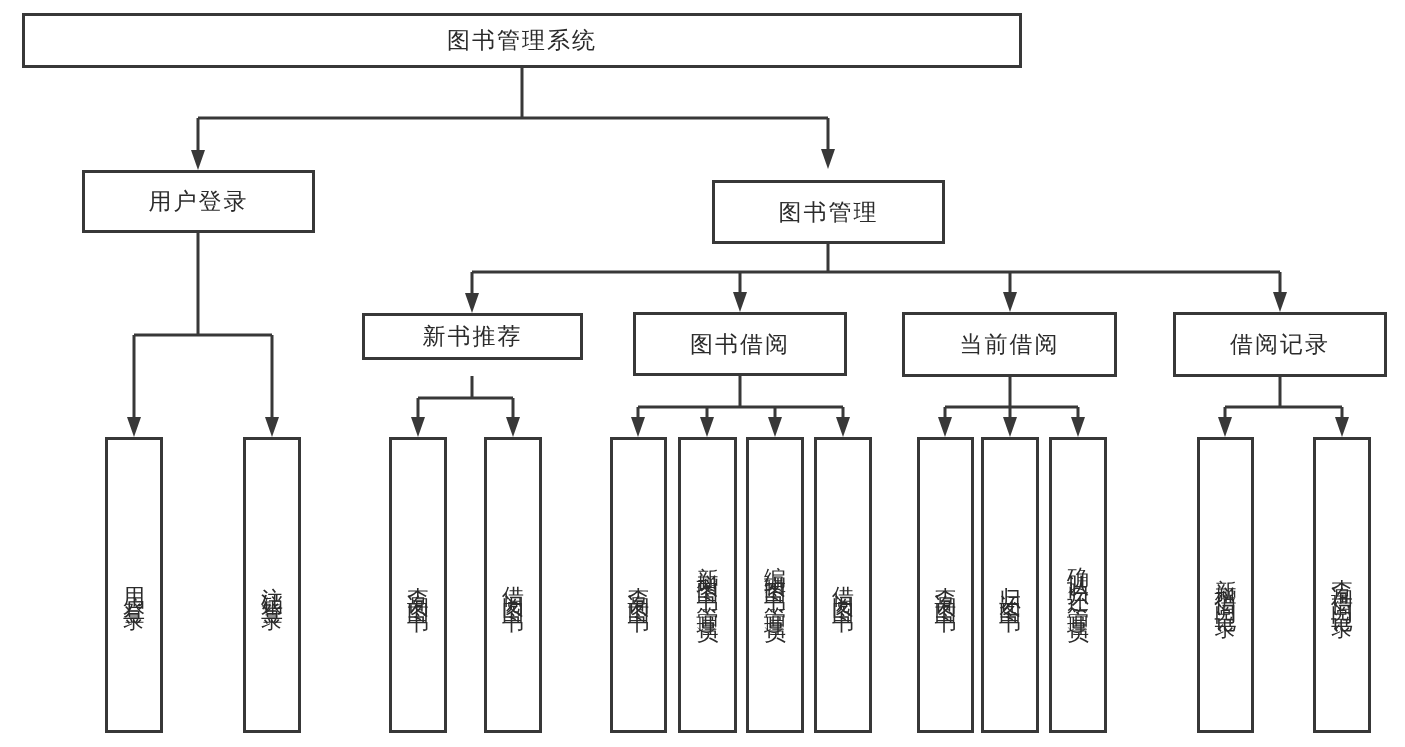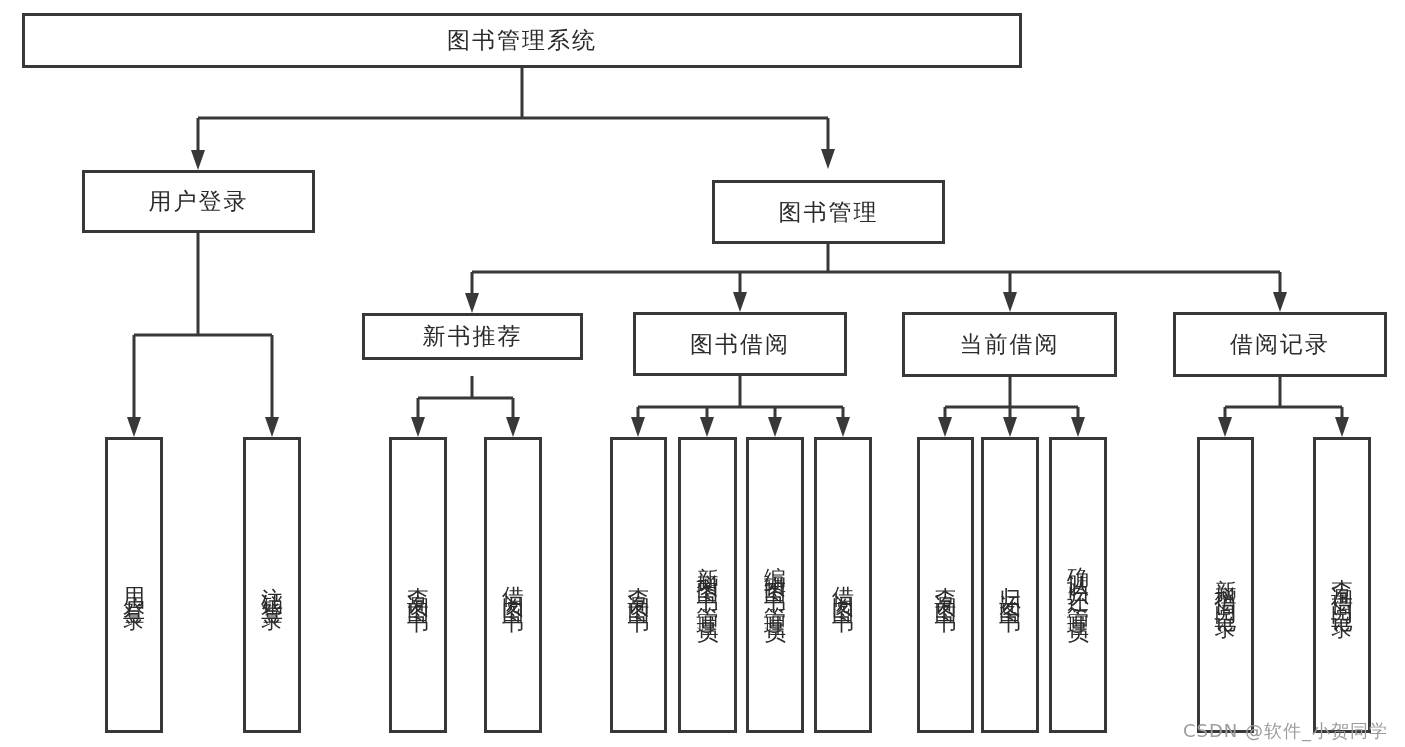--- a/index.html
+++ b/index.html
@@ -170,15 +170,14 @@
     <span>确认归还（管理员）</span>
   </div>
 
   <div class="node vnode leaf" id="l12">
     <span>新增借阅记录</span>
   </div>
   <div class="node vnode leaf" id="l13">
     <span>查询借阅记录</span>
   </div>
 
-  <div class="watermark">CSDN @软件_小贺同学</div>
 
 </div>
 
 </body></html>

